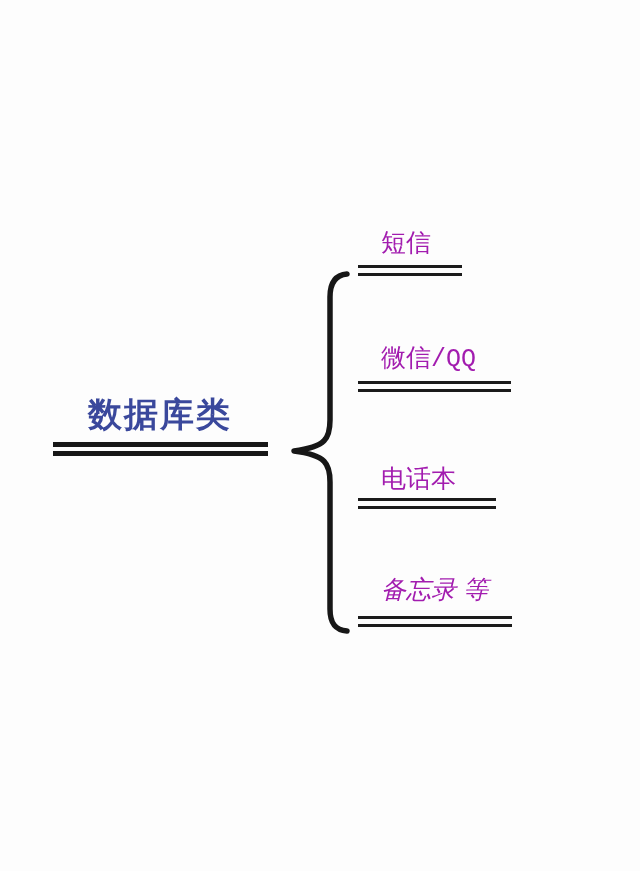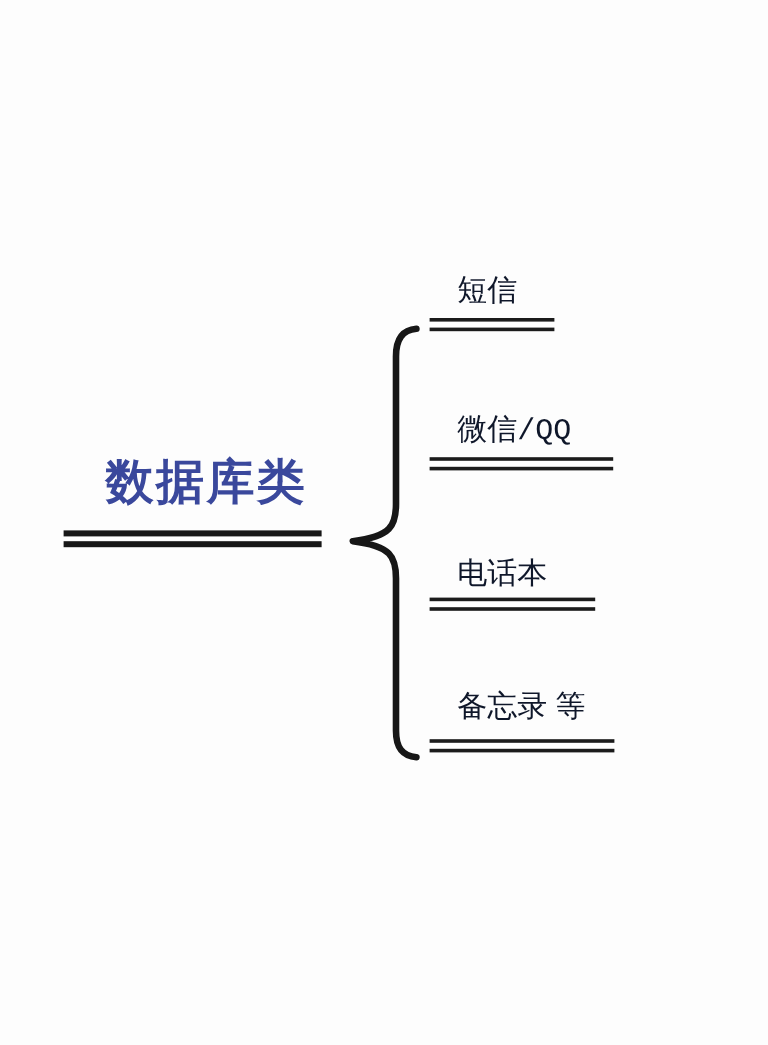--- a/index.html
+++ b/index.html
@@ -13,22 +13,22 @@
     position: relative;
     width: 640px;
     height: 871px;
     background: #fdfdfd;
     overflow: hidden;
   }
   
   .root-label {
     position: absolute;
     left: 88px;
-    top: 380px;
-    font-size: 40px;
+    top: 396px;
+    font-size: 34px;
     font-weight: bold;
     letter-spacing: 2px;
     line-height: 1.1;
     white-space: nowrap;
   }
   .root-underline {
     position: absolute;
     left: 53px;
     top: 442px;
     width: 215px;
@@ -43,38 +43,38 @@
     top: 264px;
     width: 72px;
     height: 374px;
   }
   
   .branch-label {
     position: absolute;
     left: 381px;
     font-size: 25px;
     font-weight: 500;
-    color: #0f172a;
+    color: #a21caf;
     line-height: 1.1;
     white-space: nowrap;
   }
   .branch-underline {
     position: absolute;
     left: 358px;
     height: 5px;
     border-top: 3px solid #1b1b1b;
     border-bottom: 3px solid #1b1b1b;
   }
   .b1-label { top: 229px; }
   .b1-line  { top: 265px; width: 104px; }
   .b2-label { top: 346px; font-family: Liberation Mono, monospace; }
   .b2-line  { top: 381px; width: 153px; }
   .b3-label { top: 465px; }
   .b3-line  { top: 498px; width: 138px; }
-  .b4-label { top: 576px; }
+  .b4-label { top: 576px; font-style: italic; }
   .b4-line  { top: 616px; width: 154px; }
 </style>
 </head>
 <body>
 
 <div class="canvas">
 
   <div class="root-topic">
     <div class="root-label" style="color:#3a489c;">数据库类</div>
     <div class="root-underline"></div>

